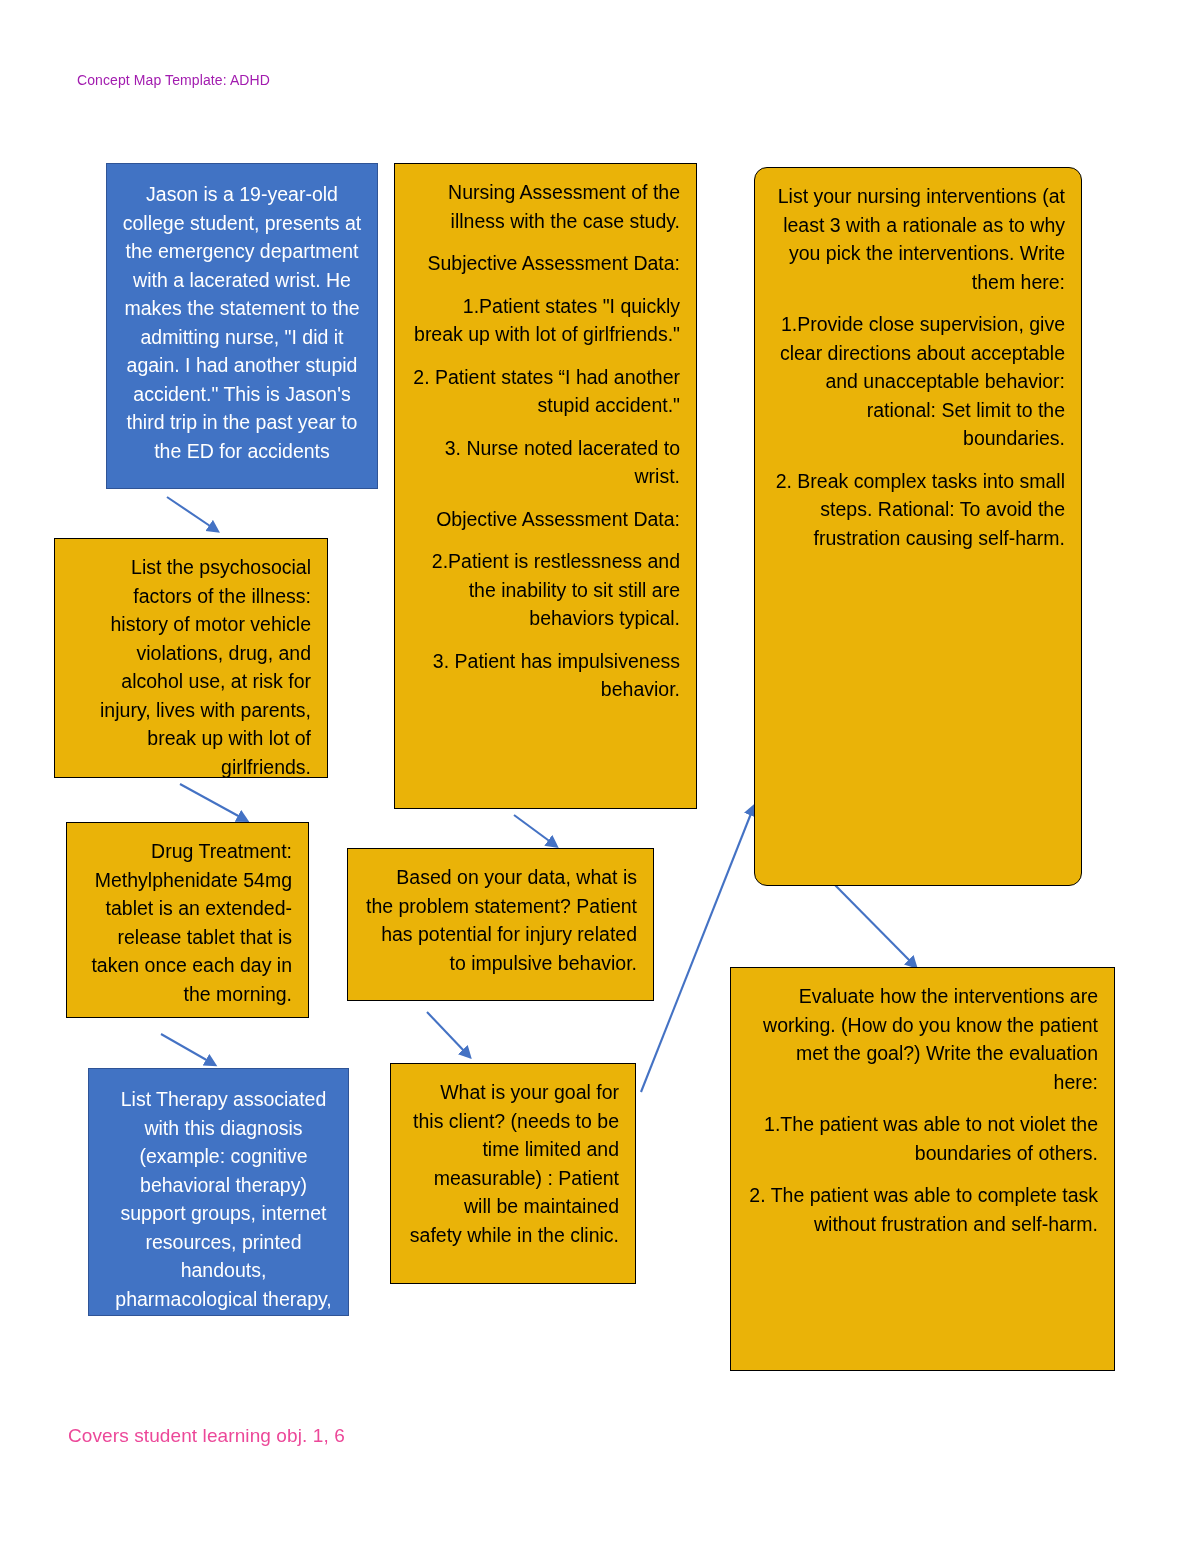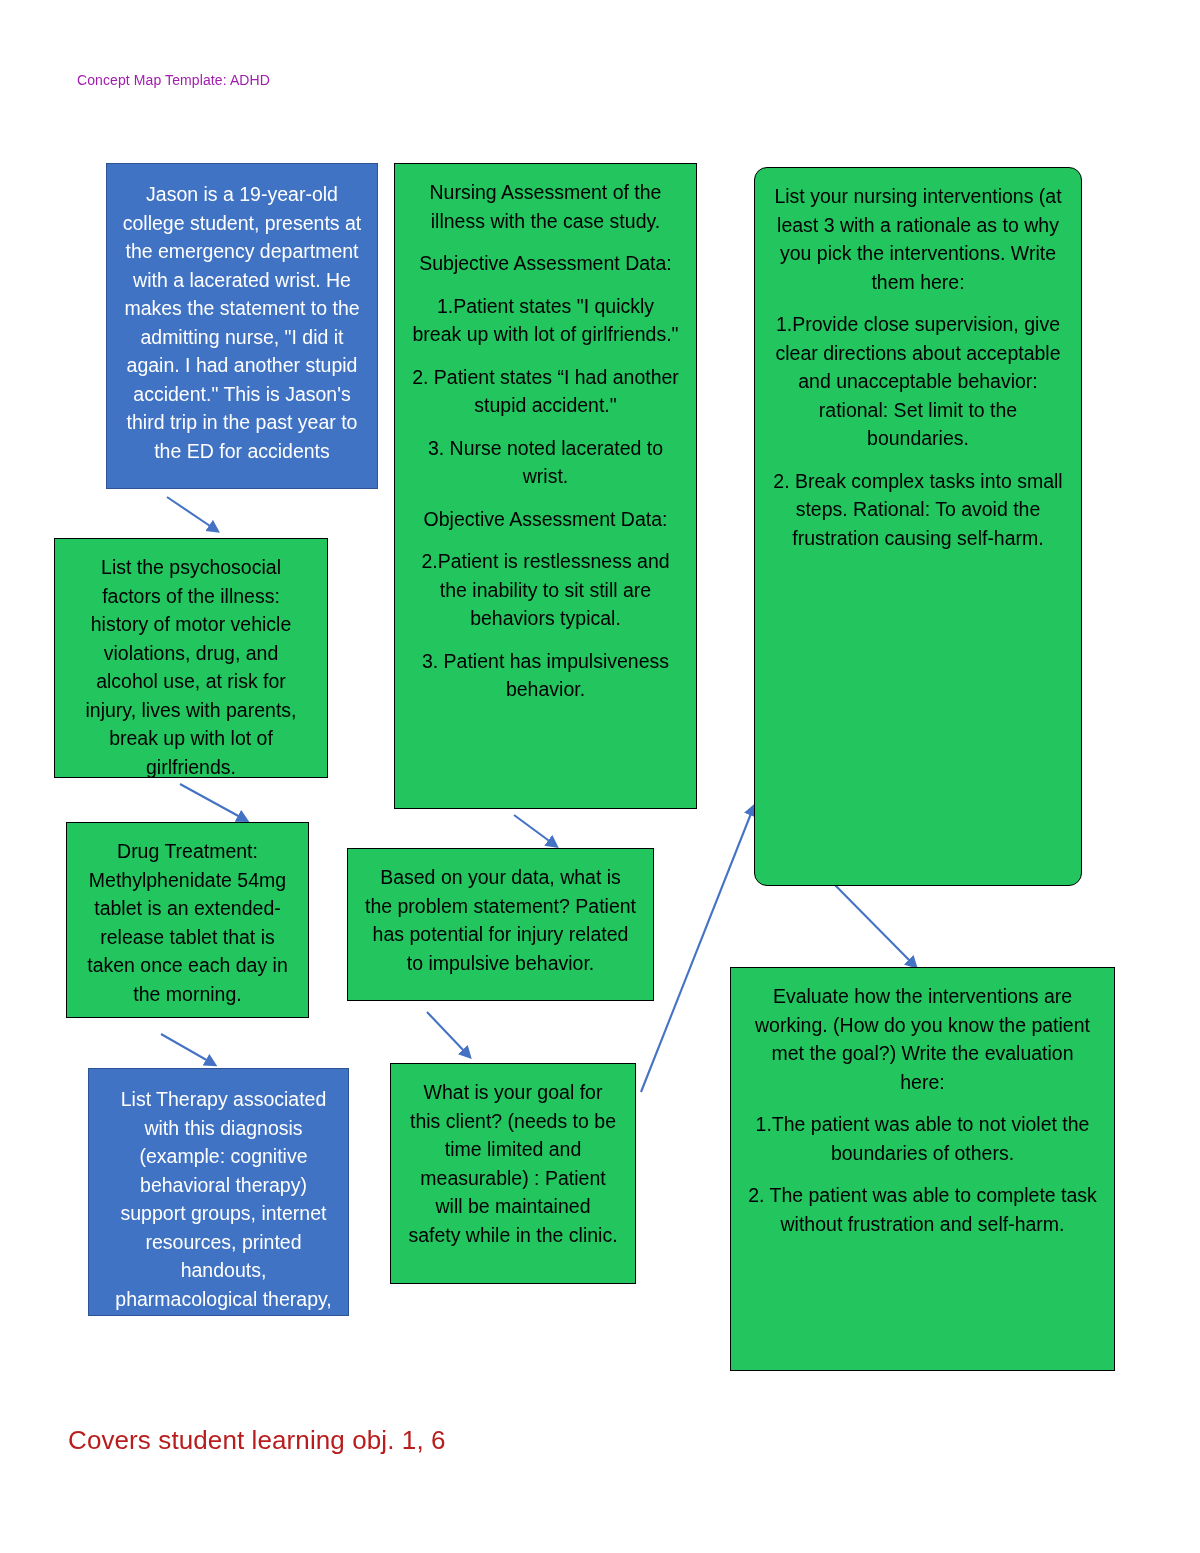--- a/index.html
+++ b/index.html
@@ -24,36 +24,36 @@
     top: 72px;
     font-size: 14px;
     letter-spacing: 0.1px;
     color: #a21caf;
     margin-left: 9px;
   }
   .doc-footer {
     position: absolute;
     left: 68px;
     top: 1425px;
-    font-size: 26px;
+    font-size: 19px;
     letter-spacing: 0.1px;
-    color: #b91c1c;
+    color: #ec4899;
   }
   .box {
     position: absolute;
     box-sizing: border-box;
     font-size: 19.5px;
     line-height: 28.5px;
   }
   .box-plain {
     border: 1.6px solid #000000;
-    background: #22c55e;
+    background: #eab308;
     color: #000000;
     padding: 14px 16px 10px 16px;
-    text-align: center;
+    text-align: right;
   }
   .box-blue {
     border: 1.6px solid #2f5496;
     background: #4173c4;
     color: #ffffff;
     padding: 16px 14px 10px 14px;
     text-align: center;
   }
   .box p {
     margin: 0 0 14px 0;

